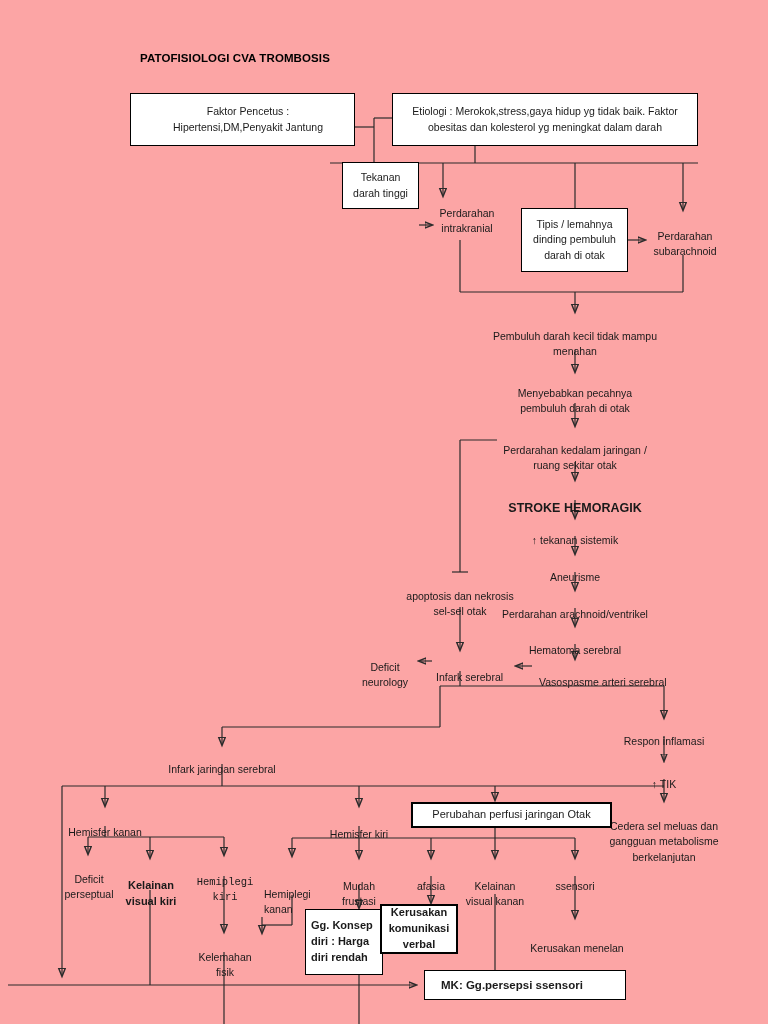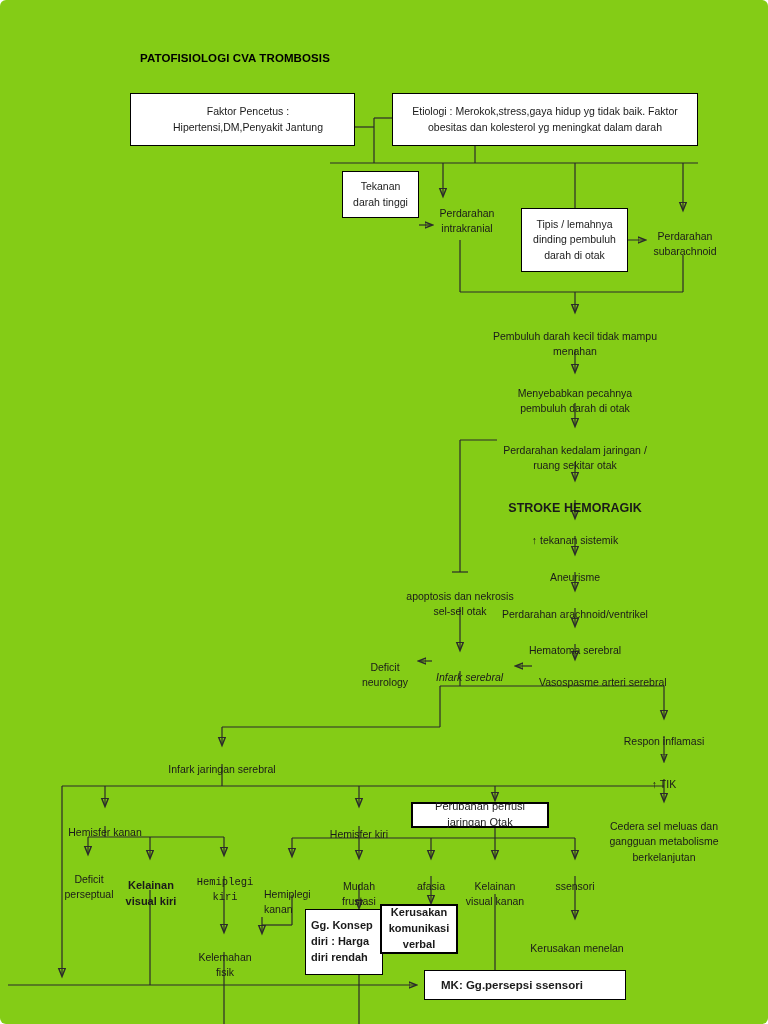--- a/index.html
+++ b/index.html
@@ -4,25 +4,24 @@
 <style>
   html, body {
     margin: 0;
     padding: 0;
     background: #ffffff;
   }
   #page {
     position: relative;
     width: 768px;
     height: 1024px;
-    background: #84cc16;
+    background: #fca5a5;
     font-family: "Liberation Sans", sans-serif;
     color: #1a1a1a;
     overflow: hidden;
-    border-radius: 6px;
   }
   .node {
     position: absolute;
     box-sizing: border-box;
     text-align: center;
     line-height: 1.45;
     font-size: 10.5px;
     color: #1a1a1a;
     white-space: pre-line;
   }
@@ -202,21 +201,21 @@
   <div class="node boxed" style="left:130px; top:93px; width:225px; height:53px;padding-left:16px;">
     <span>Faktor Pencetus :
 Hipertensi,DM,Penyakit Jantung</span>
   </div>
 
   <div class="node boxed" style="left:392px; top:93px; width:306px; height:53px;">
     <span>Etiologi : Merokok,stress,gaya hidup yg tidak baik. Faktor
 obesitas dan kolesterol yg meningkat dalam darah</span>
   </div>
 
-  <div class="node boxed" style="left:342px; top:171px; width:77px; height:47px;">
+  <div class="node boxed" style="left:342px; top:162px; width:77px; height:47px;">
     <span>Tekanan
 darah tinggi</span>
   </div>
 
   <div class="node" style="left:432px; top:191px; width:70px;">
     <span>Perdarahan
 intrakranial</span>
   </div>
 
   <div class="node boxed" style="left:521px; top:208px; width:107px; height:64px;">
@@ -267,21 +266,21 @@
 
   <div class="node" style="left:539px; top:660px; width:160px; text-align:left;">
     <span>Vasospasme arteri serebral</span>
   </div>
 
   <div class="node" style="left:395px; top:574px; width:130px;">
     <span>apoptosis dan nekrosis
 sel-sel otak</span>
   </div>
 
-  <div class="node" style="left:436px; top:655px; width:80px; text-align:left;font-style:italic;">
+  <div class="node" style="left:436px; top:655px; width:80px; text-align:left;">
     <span>Infark serebral</span>
   </div>
 
   <div class="node" style="left:352px; top:645px; width:66px;">
     <span>Deficit
 neurology</span>
   </div>
 
   <div class="node" style="left:604px; top:719px; width:120px;">
     <span>Respon inflamasi</span>
@@ -302,21 +301,21 @@
   </div>
 
   <div class="node" style="left:60px; top:810px; width:90px;">
     <span>Hemisfer kanan</span>
   </div>
 
   <div class="node" style="left:322px; top:812px; width:74px;">
     <span>Hemisfer kiri</span>
   </div>
 
-  <div class="node boxed thick" style="left:411px; top:802px; width:138px; height:26px; font-size:11px;">
+  <div class="node boxed thick" style="left:411px; top:802px; width:201px; height:26px; font-size:11px;">
     <span>Perubahan perfusi jaringan Otak</span>
   </div>
 
   <div class="node" style="left:55px; top:857px; width:68px;">
     <span>Deficit
 perseptual</span>
   </div>
 
   <div class="node bold" style="left:118px; top:862px; width:66px; font-size:11px;">
     <span>Kelainan

